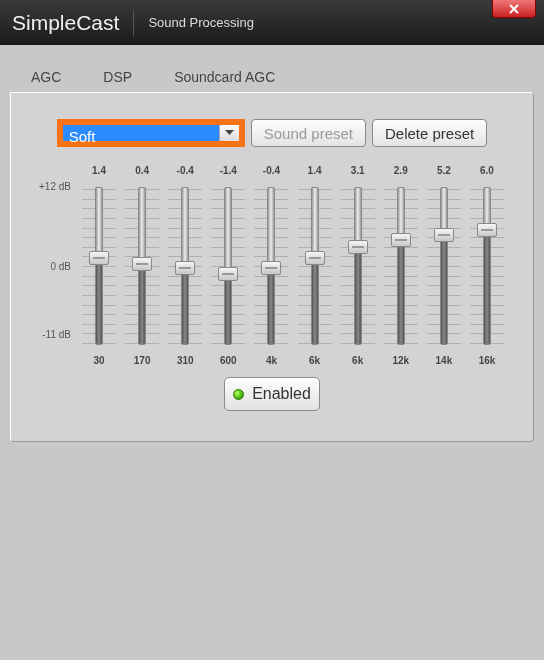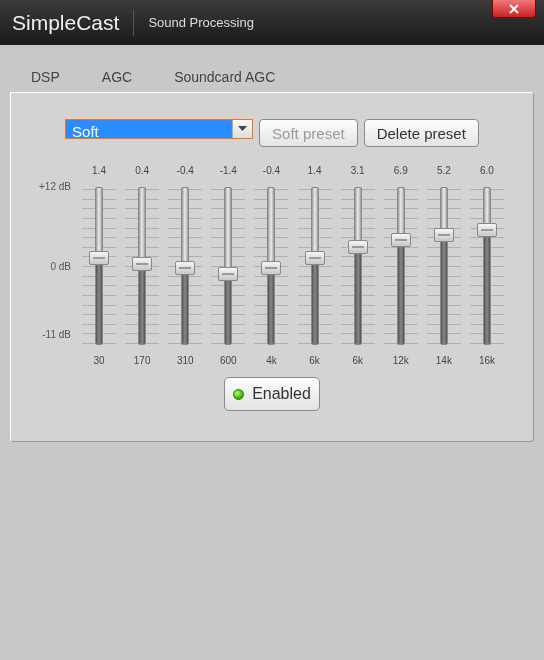--- a/index.html
+++ b/index.html
@@ -14,34 +14,34 @@
 
 .client { padding: 14px 10px; background: #c8c8c8; }
 
 .tabs { display: flex; position: relative; z-index: 2; }
 .tab { padding: 9px 20px 8px; font-size: 14px; color: #444; border: 1px solid transparent; border-bottom: none; cursor: pointer; }
 .tab.active { background: #d3d3d3; border-color: #9a9a9a #9a9a9a #d3d3d3 #fff; border-top-color: #fff; border-radius: 4px 4px 0 0; position: relative; top: 1px; }
 
 .panel { background: #d3d3d3; border: 1px solid #9a9a9a; border-left-color: #fff; border-top-color: #fff; border-radius: 0 4px 4px 4px; padding: 26px 18px 30px; margin-top: -1px; }
 
 .preset-row { display: flex; gap: 6px; margin-bottom: 18px; justify-content: center; }
-.preset-select { width: 188px; height: 20px; border: 1px solid #f97316; display: flex; background: #fff; }
+.preset-select { width: 188px; height: 28px; border: 6px solid #f97316; display: flex; background: #fff; }
 .preset-value { flex: 1; background: #2a8cff; color: #fff; font-size: 15px; padding: 3px 6px; }
 .preset-arrow { width: 20px; background: linear-gradient(#fafafa,#ddd); border-left: 1px solid #aaa; display: flex; align-items: center; justify-content: center; }
 .btn { height: 28px; padding: 0 12px; background: linear-gradient(#fdfdfd,#e4e4e4); border: 1px solid #8a8a8a; border-radius: 4px; font-size: 15px; color: #333; cursor: pointer; }
 .btn.disabled { color: #9a9a9a; }
 
 .eq-area { position: relative; height: 200px; margin: 0 2px 8px; }
 .scale-labels { position: absolute; left: 0; top: 0; height: 170px; width: 44px; font-size: 10px; color: #555; }
 .scale-top { position: absolute; top: 16px; right: 4px; }
 .scale-mid { position: absolute; top: 96px; right: 4px; }
 .scale-bot { position: absolute; top: 164px; right: 4px; }
 
 .bands { position: absolute; left: 48px; right: 6px; top: 0; display: flex; justify-content: space-between; }
-.band { width: 40px; display: flex; flex-direction: column; align-items: center; }
+.band { width: 40px; display: flex; flex-direction: column; align-items: center; font-weight: bold; }
 .band-val { font-size: 10px; color: #444; height: 14px; }
 .slider-wrap { position: relative; width: 38px; height: 170px; margin-top: 2px; }
 .ticks { position: absolute; inset: 8px 2px; }
 .tick { position: absolute; left: 0; right: 0; height: 1px; background: #b0b0b0; }
 .track { position: absolute; left: 50%; top: 6px; bottom: 6px; width: 8px; margin-left: -4px; background: linear-gradient(90deg,#999,#eee,#999); border: 1px solid #888; border-radius: 2px; }
 .fill { position: absolute; left: 50%; width: 6px; margin-left: -3px; bottom: 7px; background: linear-gradient(90deg,#555,#888,#555); border-radius: 1px; }
 .thumb { position: absolute; left: 50%; width: 20px; height: 14px; margin-left: -10px; background: linear-gradient(#f5f5f5,#c8c8c8); border: 1px solid #888; border-radius: 2px; cursor: pointer; }
 .thumb::after { content: ""; position: absolute; left: 3px; right: 3px; top: 50%; height: 2px; margin-top: -1px; background: #999; }
 .band-freq { font-size: 10px; color: #444; margin-top: 4px; }
 
@@ -58,36 +58,36 @@
   <span class="title-sub">Sound Processing</span>
   <div class="close-btn">
     <svg viewBox="0 0 12 10">
         <path d="M2 1 L10 9 M10 1 L2 9" stroke="#fff" stroke-width="2" fill="none"></path>
       </svg>
   </div>
 </div>
 
 <div class="client">
   <div class="tabs" id="tabs">
+      <div class="tab">AGC</div>
       <div class="tab">DSP</div>
-      <div class="tab">AGC</div>
       <div class="tab">Soundcard AGC</div>
     </div>
 
   <div class="panel">
     <div class="preset-row">
       <div class="preset-select">
         <div class="preset-value">Soft</div>
         <div class="preset-arrow">
           <svg width="9" height="6" viewBox="0 0 9 6">
               <path d="M0 0 L4.5 5 L9 0 Z" fill="#444"></path>
             </svg>
         </div>
       </div>
-      <button class="btn disabled">Soft preset</button>
+      <button class="btn disabled">Sound preset</button>
       <button class="btn">Delete preset</button>
     </div>
 
     <div class="eq-area">
       <div class="scale-labels">
         <span class="scale-top">+12 dB</span>
         <span class="scale-mid">0 dB</span>
         <span class="scale-bot">-11 dB</span>
       </div>
       <div class="bands" id="bands">
@@ -281,21 +281,21 @@
                 <div class="tick" style="top: 93.75%;"></div>
                 <div class="tick" style="top: 100%;"></div>
               </div>
               <div class="track"></div>
               <div class="fill" style="top: 66.4px;"></div>
               <div class="thumb" style="top: 59.4px;"></div>
             </div>
             <div class="band-freq">6k</div>
           </div>
           <div class="band">
-            <div class="band-val">6.9</div>
+            <div class="band-val">2.9</div>
             <div class="slider-wrap">
               <div class="ticks">
                 <div class="tick" style="top: 0%;"></div>
                 <div class="tick" style="top: 6.25%;"></div>
                 <div class="tick" style="top: 12.5%;"></div>
                 <div class="tick" style="top: 18.75%;"></div>
                 <div class="tick" style="top: 25%;"></div>
                 <div class="tick" style="top: 31.25%;"></div>
                 <div class="tick" style="top: 37.5%;"></div>
                 <div class="tick" style="top: 43.75%;"></div>

